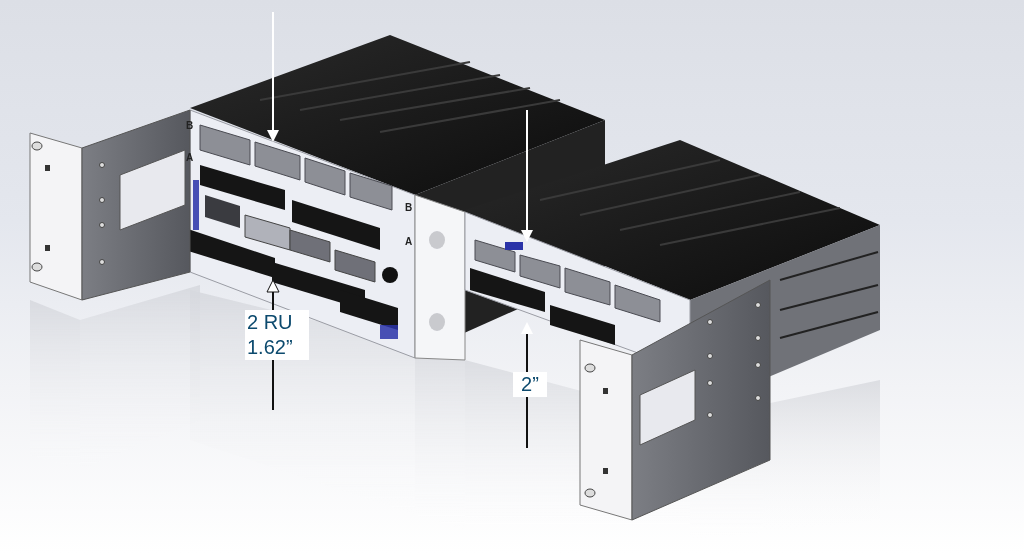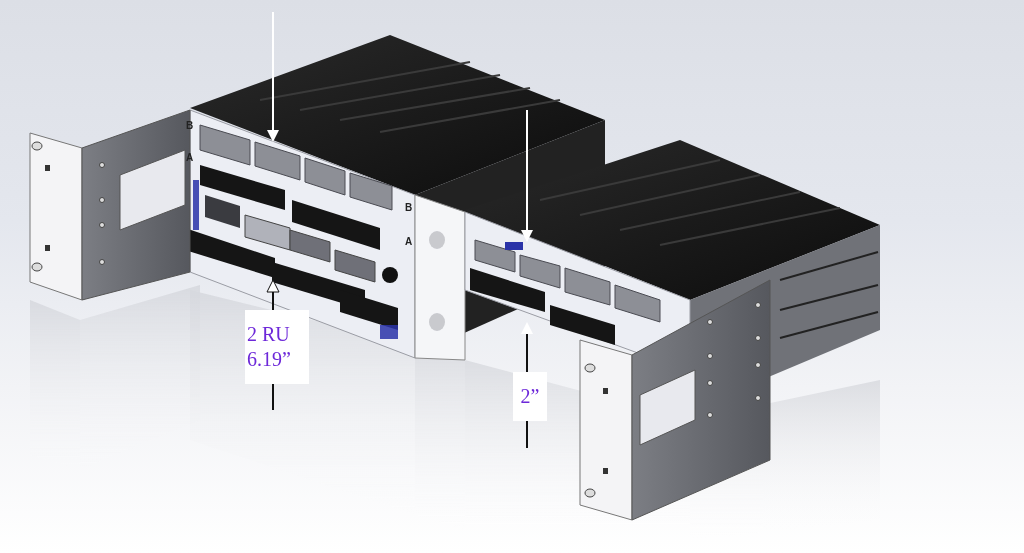--- a/index.html
+++ b/index.html
@@ -1,22 +1,22 @@
 <!DOCTYPE html>
 <html><head>
 <meta charset="utf-8">
 <style>
   html,body{margin:0;padding:0;}
   body{width:1024px;height:553px;overflow:hidden;position:relative;
     background:linear-gradient(180deg,#dcdfe6 0%,#e4e7ee 40%,#f2f3f6 70%,#ffffff 100%);
     font-family:"Liberation Sans",sans-serif;}
   .scene{position:absolute;left:0;top:0;width:1024px;height:553px;}
   svg{position:absolute;left:0;top:0;}
-  .dim-label{position:absolute;background:#ffffff;color:#6d28d9;font-family:Liberation Serif, serif;
-    line-height:1.25;text-align:left;padding:12px 2px;}
+  .dim-label{position:absolute;background:#ffffff;color:#0c4a6e;font-family:Liberation Sans, sans-serif;
+    line-height:1.25;text-align:left;padding:0 2px;}
   .lbl-ru{left:245px;top:310px;width:60px;font-size:20px;}
   .lbl-2in{left:513px;top:372px;width:30px;font-size:20px;text-align:center;}
   .panel-letter{position:absolute;font-size:10px;color:#222;font-weight:bold;}
 </style>
 </head>
 <body>
 
 <div class="scene">
 <svg width="1024" height="553" viewBox="0 0 1024 553">
   <defs>
@@ -163,16 +163,16 @@
   </g>
 </svg>
 
 <div class="panel-letter" style="left:186px;top:120px">B</div>
 <div class="panel-letter" style="left:186px;top:152px">A</div>
 <div class="panel-letter" style="left:405px;top:202px">B</div>
 <div class="panel-letter" style="left:405px;top:236px">A</div>
 
 <div class="dim-label lbl-ru">
   <div>2 RU</div>
-  <div>6.19”</div>
+  <div>1.62”</div>
 </div>
 <div class="dim-label lbl-2in">2”</div>
 </div>
 
 </body></html>

